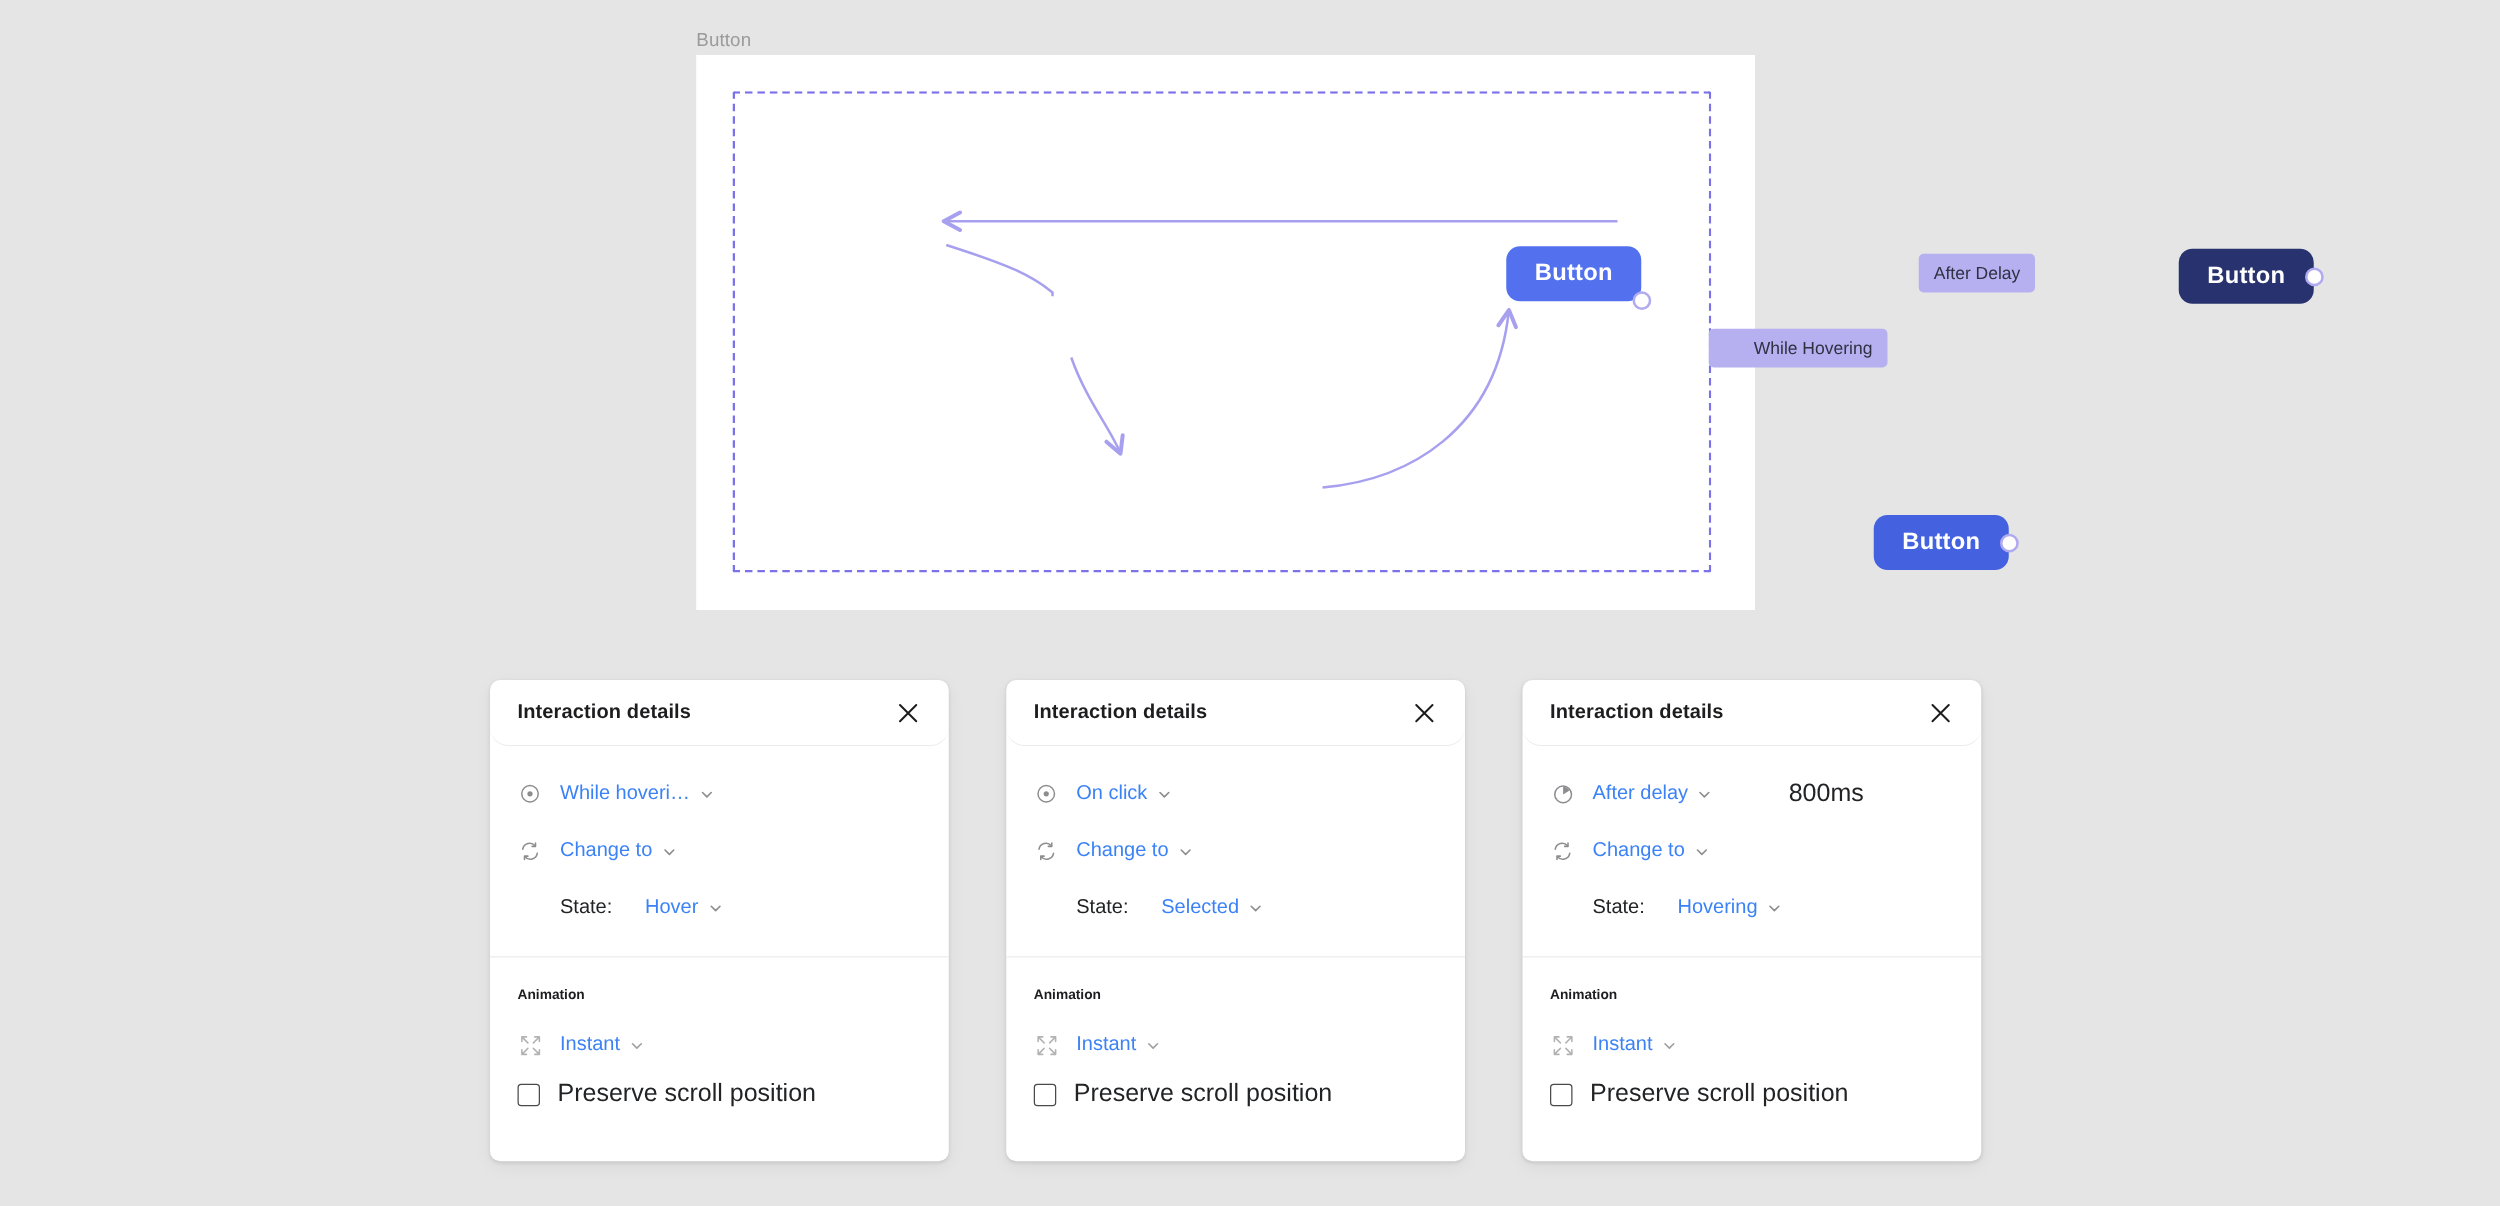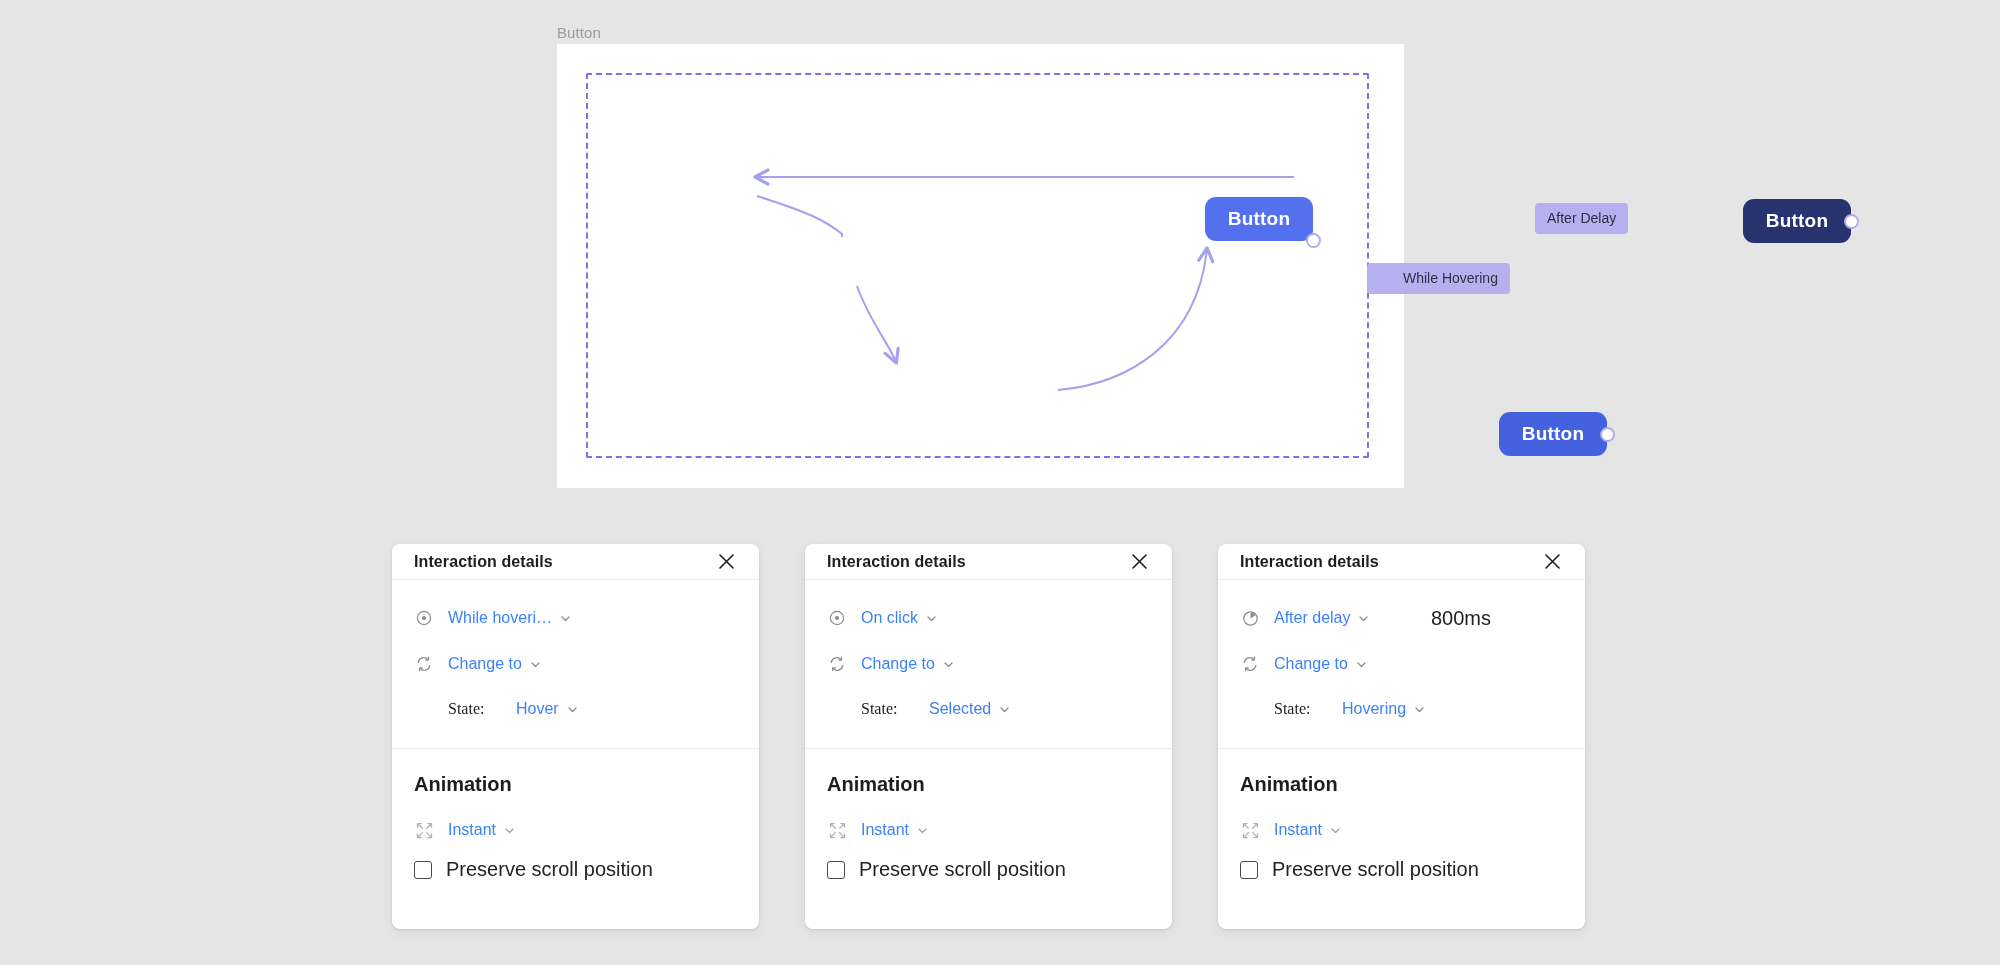--- a/index.html
+++ b/index.html
@@ -88,26 +88,27 @@
     height: 385px;
     background: #ffffff;
     border-radius: 8px;
     box-shadow: 0 1px 3px rgba(0,0,0,.10), 0 4px 14px rgba(0,0,0,.05);
   }
   #panel-1 { left: 392px; }
   #panel-2 { left: 805px; }
   #panel-3 { left: 1218px; }
 
   .panel-header {
-    height: 36px;
+    height: 53px;
     display: flex;
     align-items: center;
     justify-content: space-between;
     padding: 0 20px 0 22px;
     border-bottom: 1px solid #ececec;
+    border-radius: 15px;
   }
   .panel-title {
     font-size: 16px;
     font-weight: bold;
     color: #1d1d1f;
     letter-spacing: .1px;
   }
   .close-btn {
     width: 26px; height: 26px;
     display: flex; align-items: center; justify-content: center;
@@ -152,27 +153,26 @@
     align-items: center;
     height: 34px;
     padding-left: 34px;
     margin-bottom: 22px;
   }
   .state-label {
     font-size: 16px;
     color: #222325;
     width: 68px;
     flex: 0 0 68px;
-    font-family: Liberation Serif, serif;
   }
 
   .divider { height: 1px; background: #ececec; margin: 0; }
 
   .section-title {
-    font-size: 20px;
+    font-size: 11px;
     font-weight: bold;
     color: #1d1d1f;
     padding: 24px 0 16px 22px;
   }
 
   .anim-row { padding-left: 22px; }
 
   .check-row {
     display: flex;
     align-items: center;

